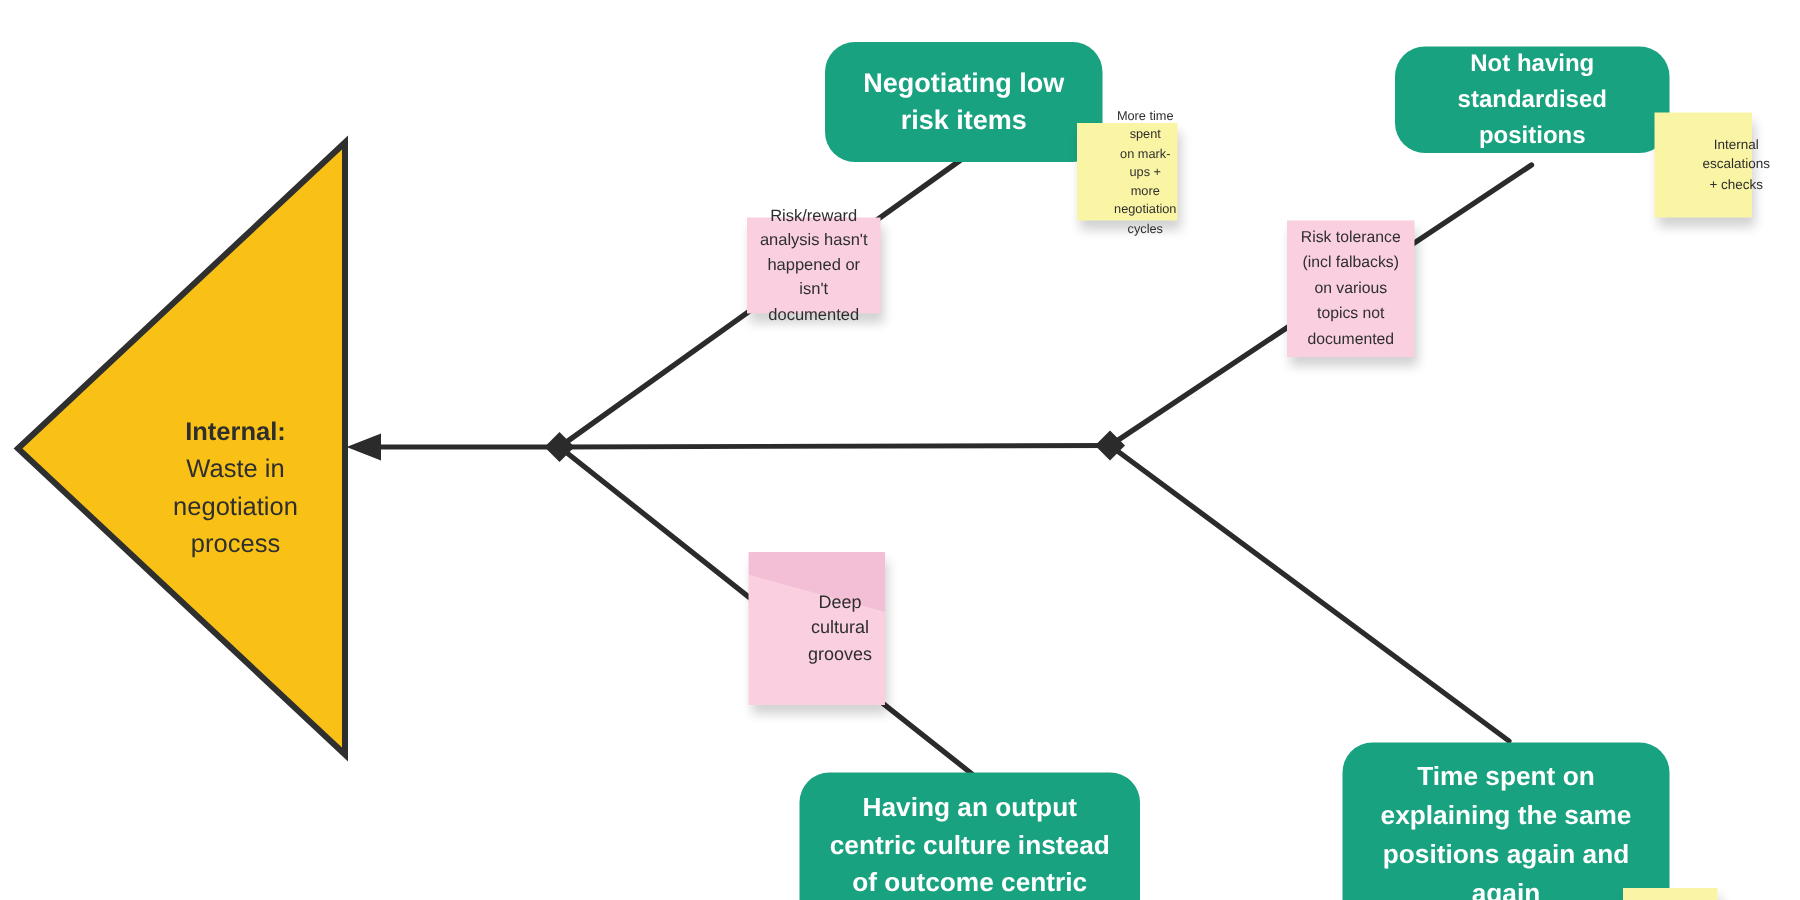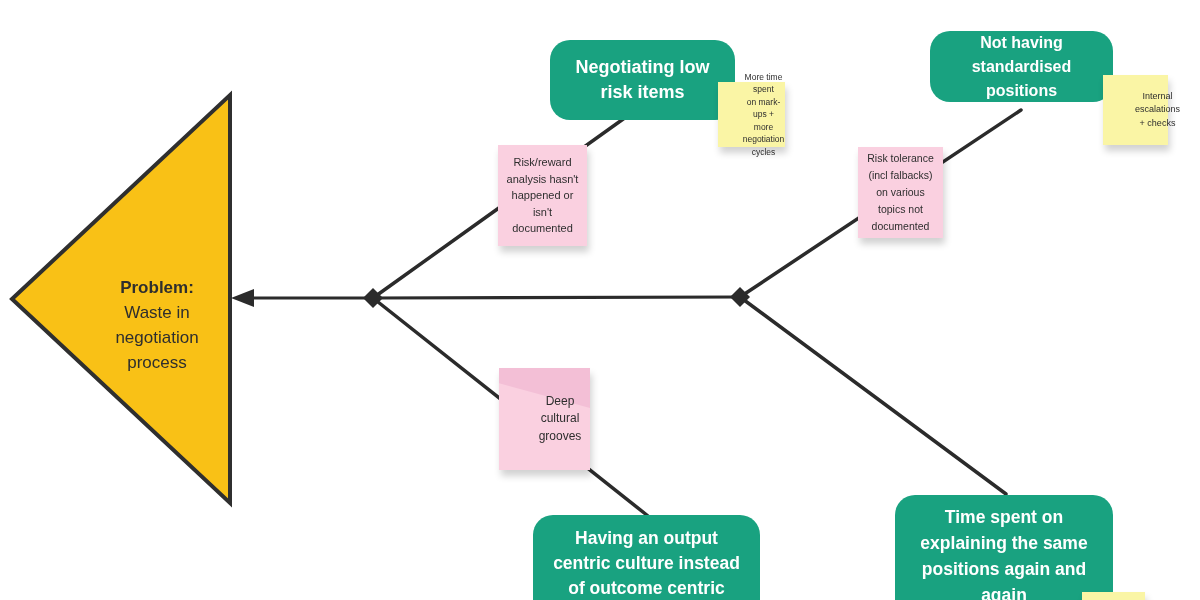--- a/index.html
+++ b/index.html
@@ -42,26 +42,26 @@
     <line x1="373" y1="298" x2="640" y2="107" style="stroke:var(--line);stroke-width:3.5;stroke-linecap:round"></line>
     <line x1="373" y1="298" x2="648" y2="516" style="stroke:var(--line);stroke-width:3.5;stroke-linecap:round"></line>
     <line x1="740" y1="297" x2="1021" y2="110" style="stroke:var(--line);stroke-width:3.5;stroke-linecap:round"></line>
     <line x1="740" y1="297" x2="1006" y2="494" style="stroke:var(--line);stroke-width:3.5;stroke-linecap:round"></line>
 
     <polygon points="373,288 383,298 373,308 363,298" style="fill:var(--line)"></polygon>
     <polygon points="740,287 750,297 740,307 730,297" style="fill:var(--line)"></polygon>
   </svg>
 
   <div class="node triangle-label" style="left:93px;top:250px;width:128px;font-size:17px;line-height:25px;">
-    <span class="ttl">Problem:</span><span>Waste in
+    <span class="ttl">Internal:</span><span>Waste in
 negotiation
 process</span>
   </div>
 
-  <div class="node cat" style="left:550px;top:28px;width:185px;height:80px;font-size:18px;line-height:25px;margin-top:12px;">
+  <div class="node cat" style="left:550px;top:28px;width:185px;height:80px;font-size:18px;line-height:25px;">
     <span class="lbl">Negotiating low
 risk items</span>
   </div>
 
   <div class="node cat" style="left:930px;top:31px;width:183px;height:71px;font-size:16px;line-height:24px;">
     <span class="lbl">Not having
 standardised
 positions</span>
   </div>
 
@@ -85,21 +85,21 @@
 negotiation
 cycles</span>
   </div>
 
   <div class="node sticky note-yellow" style="left:1103px;top:75px;width:65px;height:70px;font-size:9px;line-height:13.5px;padding-left:44px;">
     <span class="lbl">Internal
 escalations
 + checks</span>
   </div>
 
-  <div class="node sticky pink" style="left:498px;top:145px;width:89px;height:101px;font-size:11px;line-height:16.4px;">
+  <div class="node sticky pink" style="left:498px;top:145px;width:89px;height:64px;font-size:11px;line-height:16.4px;">
     <span class="lbl">Risk/reward
 analysis hasn't
 happened or
 isn't
 documented</span>
   </div>
 
   <div class="node sticky pink" style="left:858px;top:147px;width:85px;height:91px;font-size:10.5px;line-height:17px;">
     <span class="lbl">Risk tolerance
 (incl falbacks)

